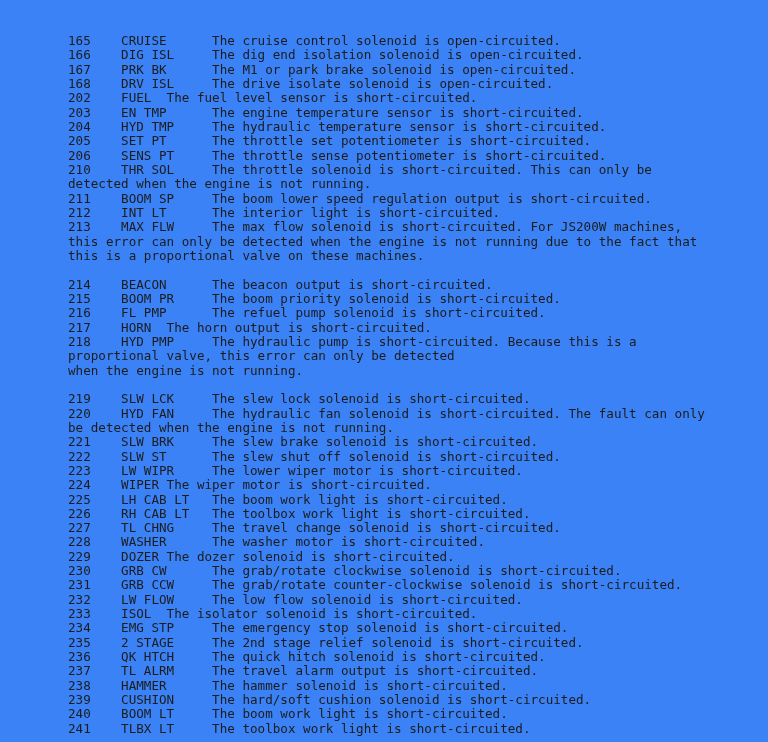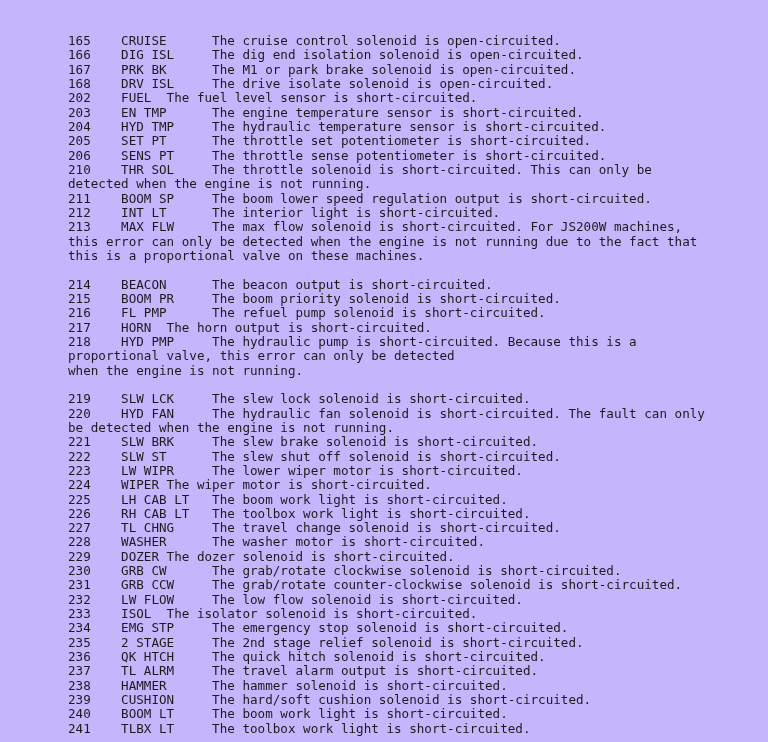--- a/index.html
+++ b/index.html
@@ -11,21 +11,21 @@
   body {
     width: 768px;
     height: 742px;
     overflow: hidden;
     font-family: "DejaVu Sans Mono", "Liberation Mono", monospace;
   }
   .page {
     position: relative;
     width: 768px;
     height: 742px;
-    background: #c4b5fd;
+    background: #3b82f6;
     box-sizing: border-box;
   }
   .code-listing {
     position: absolute;
     left: 68px;
     top: 34px;
     right: 8px;
     font-family: "DejaVu Sans Mono", "Liberation Mono", monospace;
     font-size: 12.6px;
     line-height: 14.33px;

